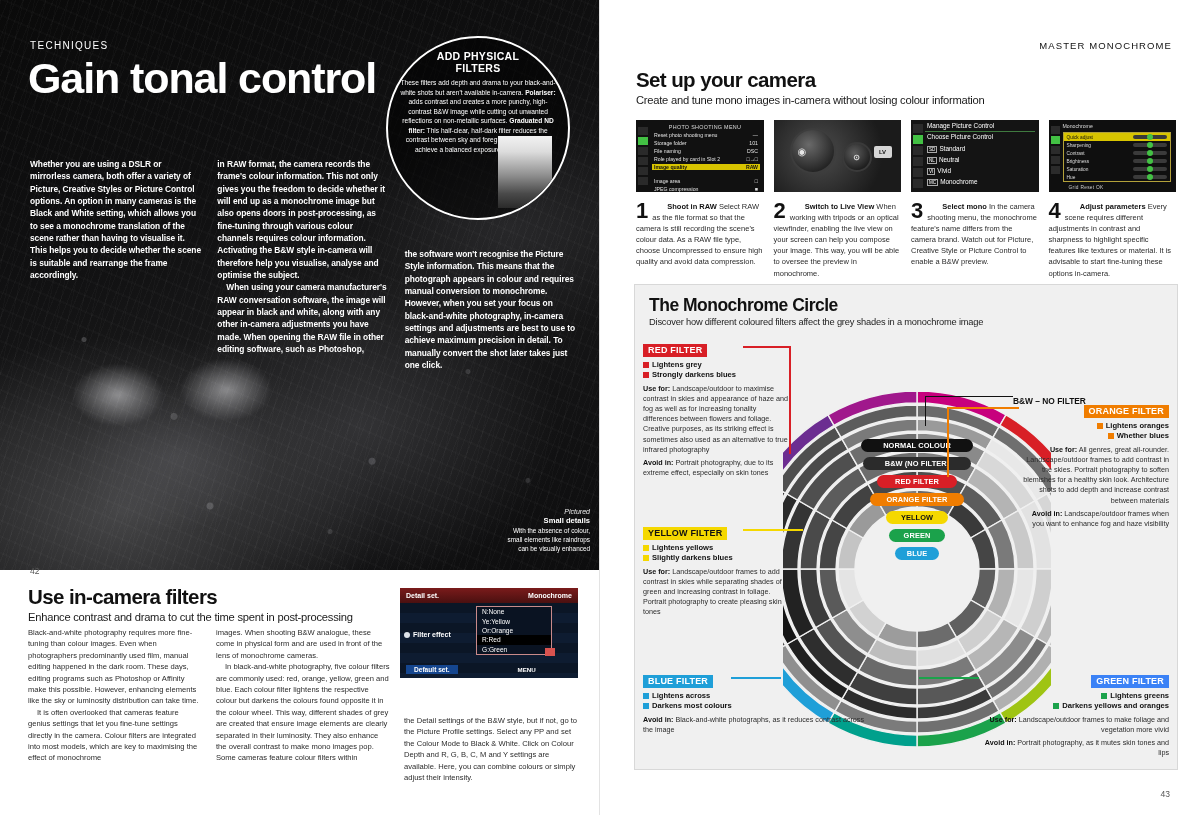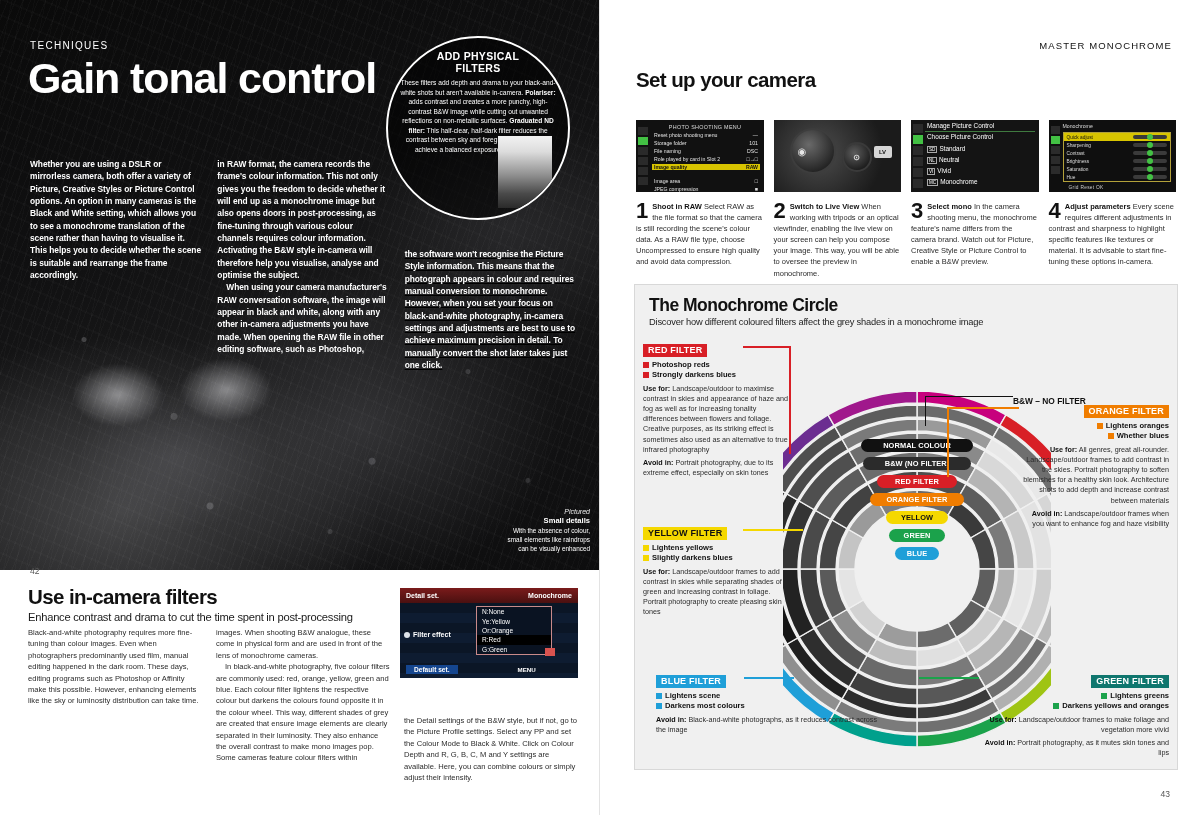--- a/index.html
+++ b/index.html
@@ -66,21 +66,21 @@
   }
   .body-cols {
     position: absolute; left: 30px; top: 158px; width: 548px;
     display: flex; gap: 14px;
   }
   .bcol { width: 174px; }
   .bcol p {
     font-size: 8.4px; line-height: 1.47; color: #ffffff; font-weight: 700; letter-spacing: -0.05px;
   }
   .bcol p + p { text-indent: 9px; }
-  .bcol.c3 { padding-top: 90px; text-decoration: underline; }
+  .bcol.c3 { padding-top: 90px; }
   .bcol.c3 p { font-weight: 700; }
 
   
   .callout {
     position: absolute; left: 386px; top: 36px; width: 184px; height: 184px;
     border-radius: 50%; border: 2px solid #ffffff; background: rgba(0,0,0,0.55);
     overflow: hidden; text-align: center; padding: 12px 12px 0;
   }
   .callout h3 { font-size: 10.5px; color: #fff; letter-spacing: .3px; line-height: 1.15; font-weight: 700; }
   .callout p { font-size: 6.6px; color: #fff; line-height: 1.45; margin-top: 4px; }
@@ -132,21 +132,21 @@
   
   .page-right { position: relative; width: 600px; height: 815px; background: #ffffff; }
   .master { position: absolute; right: 28px; top: 40px; font-size: 9.5px; letter-spacing: 1.1px; color: #111; }
   .rp-head { position: absolute; left: 636px; top: 68px; }
 
   .steps-row { position: absolute; left: 636px; top: 120px; width: 540px; display: flex; gap: 10px; }
   .step { width: 127.5px; }
   .shot { width: 127.5px; height: 72px; background: #0d0d0d; position: relative; overflow: hidden; }
   .step-txt { margin-top: 9px; font-size: 7.5px; line-height: 1.48; color: #2b2b2b; }
   .step-num { float: left; font-size: 22px; font-weight: 700; color: #111; line-height: .85; margin: 1px 4px 0 0; }
-  .step-txt b { font-weight: 700; color: #111; }
+  .step-txt b { font-weight: 700; color: #111; margin-left: 15px; }
 
   
   .nk { position: absolute; inset: 0; background: #111; }
   .nk-rail { position: absolute; left: 2px; top: 7px; width: 10px; height: 60px;
     display: flex; flex-direction: column; gap: 2px; }
   .nk-rail i { display:block; width: 10px; height: 8px; background: #2a2a2a; }
   .nk-rail i.on { background: #43c144; }
   .nk-title { position: absolute; left: 16px; top: 4px; width: 106px; text-align: center;
     font-size: 5.4px; color: #dedede; letter-spacing: .3px; }
   .nk-row { position: absolute; left: 16px; width: 108px; display: flex; justify-content: space-between;
@@ -263,20 +263,21 @@
       <div class="pt">Small details</div>
       <div class="pb">With the absence of colour, small elements like raindrops can be visually enhanced</div>
     </div>
 
     <div class="lower-left">
       <div class="sec-h">Use in-camera filters</div>
       <div class="sec-s">Enhance contrast and drama to cut the time spent in post-processing</div>
       <div class="ll-cols">
         <div class="llcol">
           <p>Black-and-white photography requires more fine-tuning than colour images. Even when photographers predominantly used film, manual editing happened in the dark room. These days, editing programs such as Photoshop or Affinity make this possible. However, enhancing elements like the sky or luminosity distribution can take time.</p>
+          <p>It is often overlooked that cameras feature genius settings that let you fine-tune settings directly in the camera. Colour filters are integrated into most models, which are key to maximising the effect of monochrome</p>
         </div>
         <div class="llcol">
           <p>images. When shooting B&amp;W analogue, these come in physical form and are used in front of the lens of monochrome cameras.</p>
           <p>In black-and-white photography, five colour filters are commonly used: red, orange, yellow, green and blue. Each colour filter lightens the respective colour but darkens the colours found opposite it in the colour wheel. This way, different shades of grey are created that ensure image elements are clearly separated in their luminosity. They also enhance the overall contrast to make mono images pop. Some cameras feature colour filters within</p>
         </div>
         <div class="llcol c3">
           <p>the Detail settings of the B&amp;W style, but if not, go to the Picture Profile settings. Select any PP and set the Colour Mode to Black &amp; White. Click on Colour Depth and R, G, B, C, M and Y settings are available. Here, you can combine colours or simply adjust their intensity.</p>
         </div>
       </div>
     </div>
@@ -310,20 +311,21 @@
   </div>
 
   <div class="gutter"></div>
 
   <div class="page-right">
     <div class="master">MASTER MONOCHROME</div>
   </div>
 
   <div class="rp-head">
     <div class="sec-h">Set up your camera</div>
+    <div class="sec-s">Create and tune mono images in-camera without losing colour information</div>
   </div>
 
   <div class="steps-row">
 
     <div class="step">
       <div class="shot">
         <div class="nk">
           <div class="nk-rail">
             <i></i>
             <i class="on"></i>
@@ -564,21 +566,21 @@
       <div style="position:absolute;left:-88px;top:6px;width:1px;height:30px;background:#111;"></div>
     </div>
 
     <div class="cbox" style="left:8px; top:54px;">
       <span class="tag" style="background:#d81f26;color:#fff;">RED FILTER</span>
       <div style="position:absolute;left:100px;top:7px;width:48px;height:2px;background:#d81f26;"></div>
       <div style="position:absolute;left:146px;top:7px;width:2px;height:108px;background:#d81f26;"></div>
       <ul>
         <li>
             <span class="sw" style="background:#d81f26"></span>
-            <span>Photoshop reds</span>
+            <span>Lightens grey</span>
           </li>
         <li>
             <span class="sw" style="background:#d81f26"></span>
             <span>Strongly darkens blues</span>
           </li>
       </ul>
       <p><b>Use for:</b><span> Landscape/outdoor to maximise contrast in skies and appearance of haze and fog as well as for increasing tonality differences between flowers and foliage. Creative purposes, as its striking effect is sometimes also used as an alternative to true infrared photography</span></p>
       <p><b>Avoid in:</b><span> Portrait photography, due to its extreme effect, especially on skin tones</span></p>
     </div>
 
@@ -591,27 +593,27 @@
             <span>Lightens yellows</span>
           </li>
         <li>
             <span class="sw" style="background:#f5d800"></span>
             <span>Slightly darkens blues</span>
           </li>
       </ul>
       <p><b>Use for:</b><span> Landscape/outdoor frames to add contrast in skies while separating shades of green and increasing contrast in foliage. Portrait photography to create pleasing skin tones</span></p>
     </div>
 
-    <div class="cbox" style="left:8px; top:385px; width:230px;margin-left:13px;">
+    <div class="cbox" style="left:8px; top:385px; width:230px;">
       <span class="tag" style="background:#1f9fd8;color:#fff;">BLUE FILTER</span>
       <div style="position:absolute;left:88px;top:7px;width:50px;height:2px;background:#1f9fd8;"></div>
       <ul>
         <li>
             <span class="sw" style="background:#1f9fd8"></span>
-            <span>Lightens scene</span>
+            <span>Lightens across</span>
           </li>
         <li>
             <span class="sw" style="background:#1f9fd8"></span>
             <span>Darkens most colours</span>
           </li>
       </ul>
       <p><b>Avoid in:</b><span> Black-and-white photographs, as it reduces contrast across the image</span></p>
     </div>
 
     <div class="cbox right" style="right:8px; top:115px;">
@@ -626,21 +628,21 @@
         <li>
             <span>Whether blues</span>
             <span class="sw" style="background:#f07d00;order:-1"></span>
           </li>
       </ul>
       <p><b>Use for:</b><span> All genres, great all-rounder. Landscape/outdoor frames to add contrast in the skies. Portrait photography to soften blemishes for a healthy skin look. Architecture shots to add depth and increase contrast between materials</span></p>
       <p><b>Avoid in:</b><span> Landscape/outdoor frames when you want to enhance fog and haze visibility</span></p>
     </div>
 
     <div class="cbox right" style="right:8px; top:385px; width:190px;">
-      <span class="tag" style="background:#0f766e;color:#fff;">GREEN FILTER</span>
+      <span class="tag" style="background:#3b82f6;color:#fff;">GREEN FILTER</span>
       <div style="position:absolute;left:-60px;top:7px;width:60px;height:2px;background:#1ba24b;"></div>
       <ul>
         <li>
             <span>Lightens greens</span>
             <span class="sw" style="background:#1ba24b;order:-1"></span>
           </li>
         <li>
             <span>Darkens yellows and oranges</span>
             <span class="sw" style="background:#1ba24b;order:-1"></span>
           </li>

